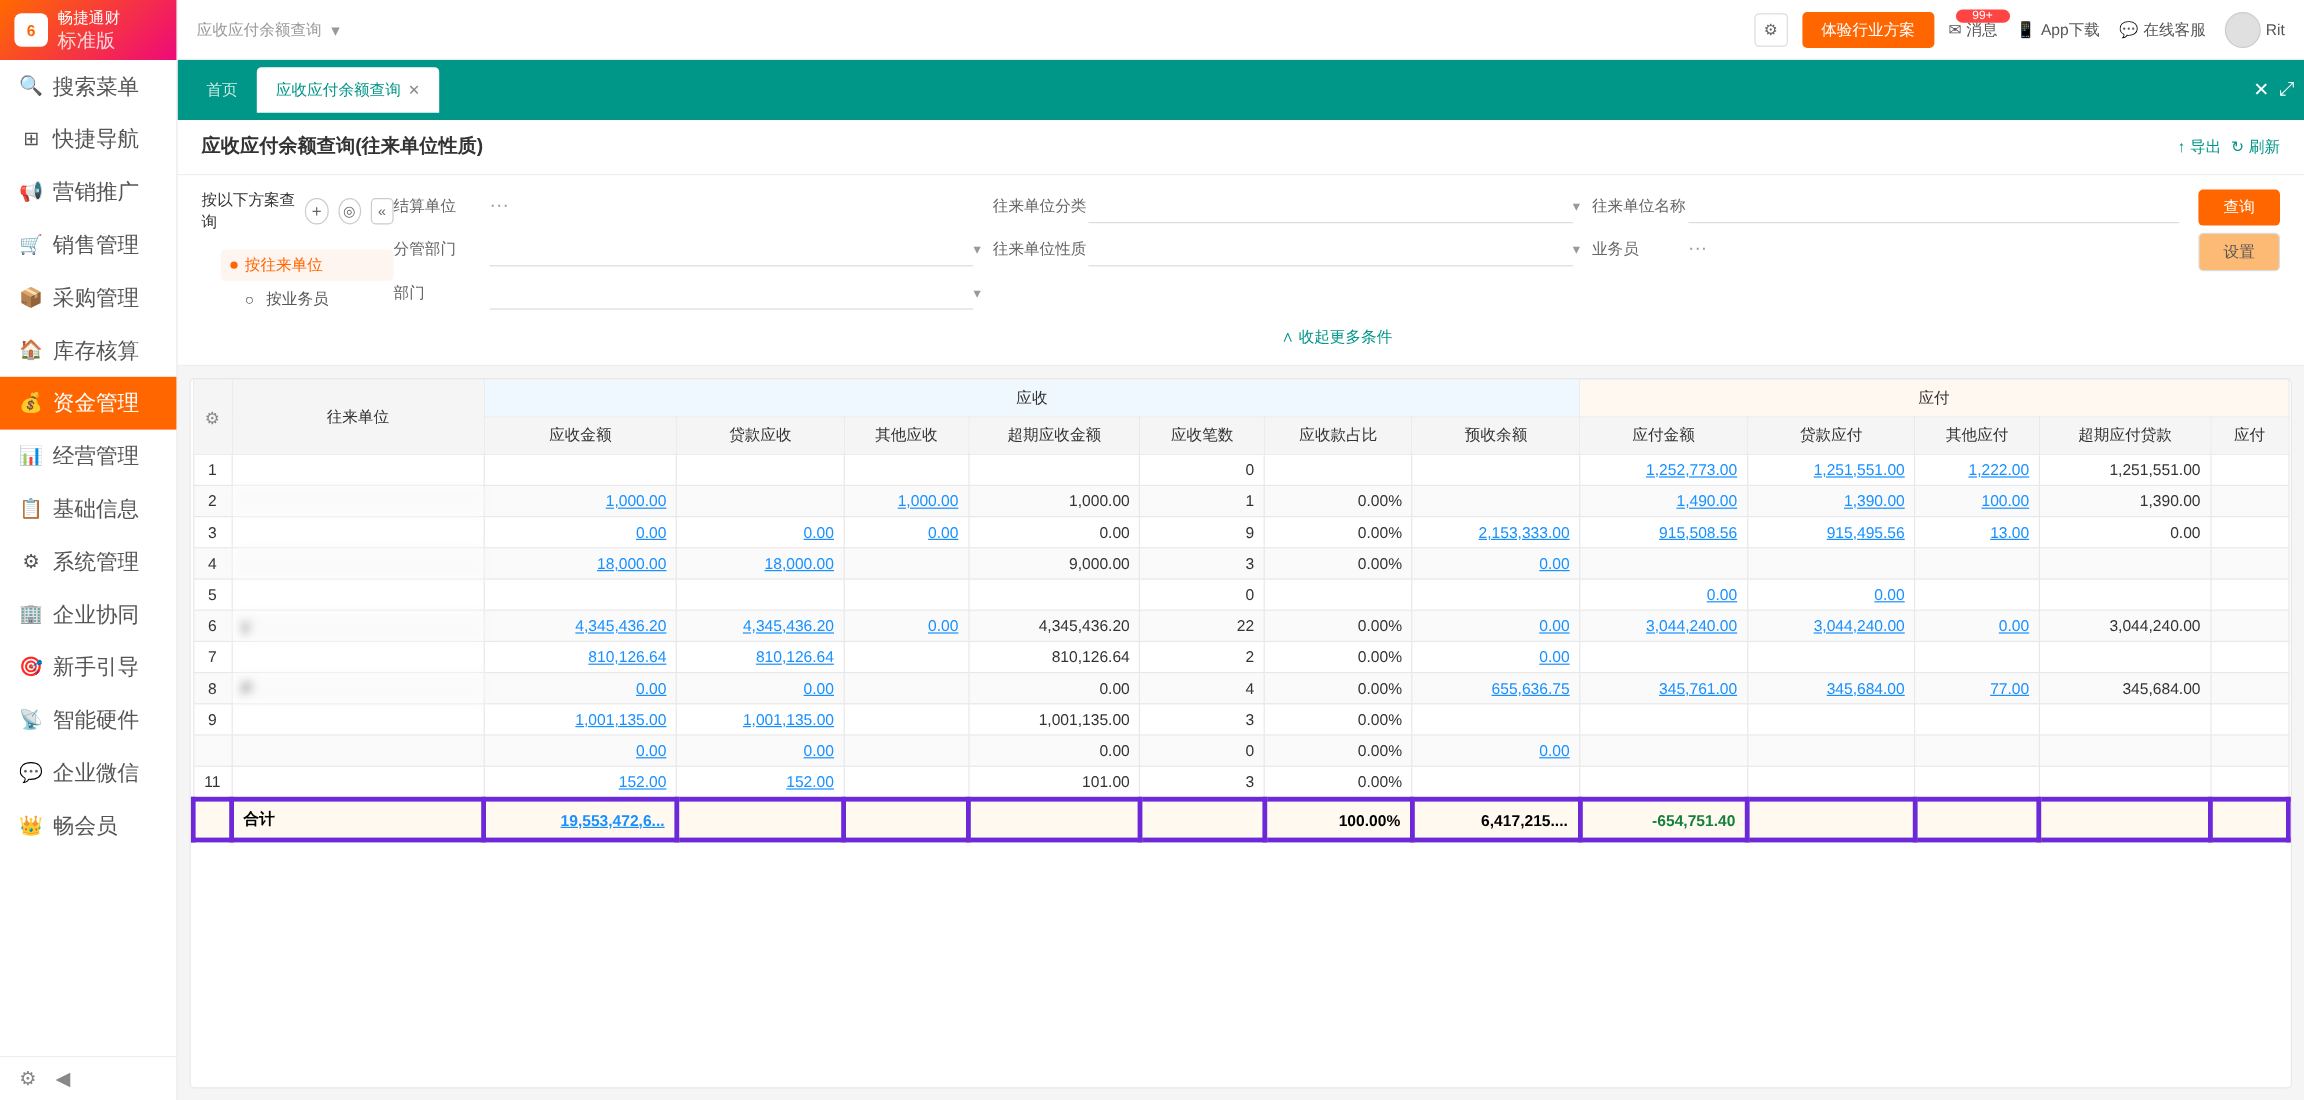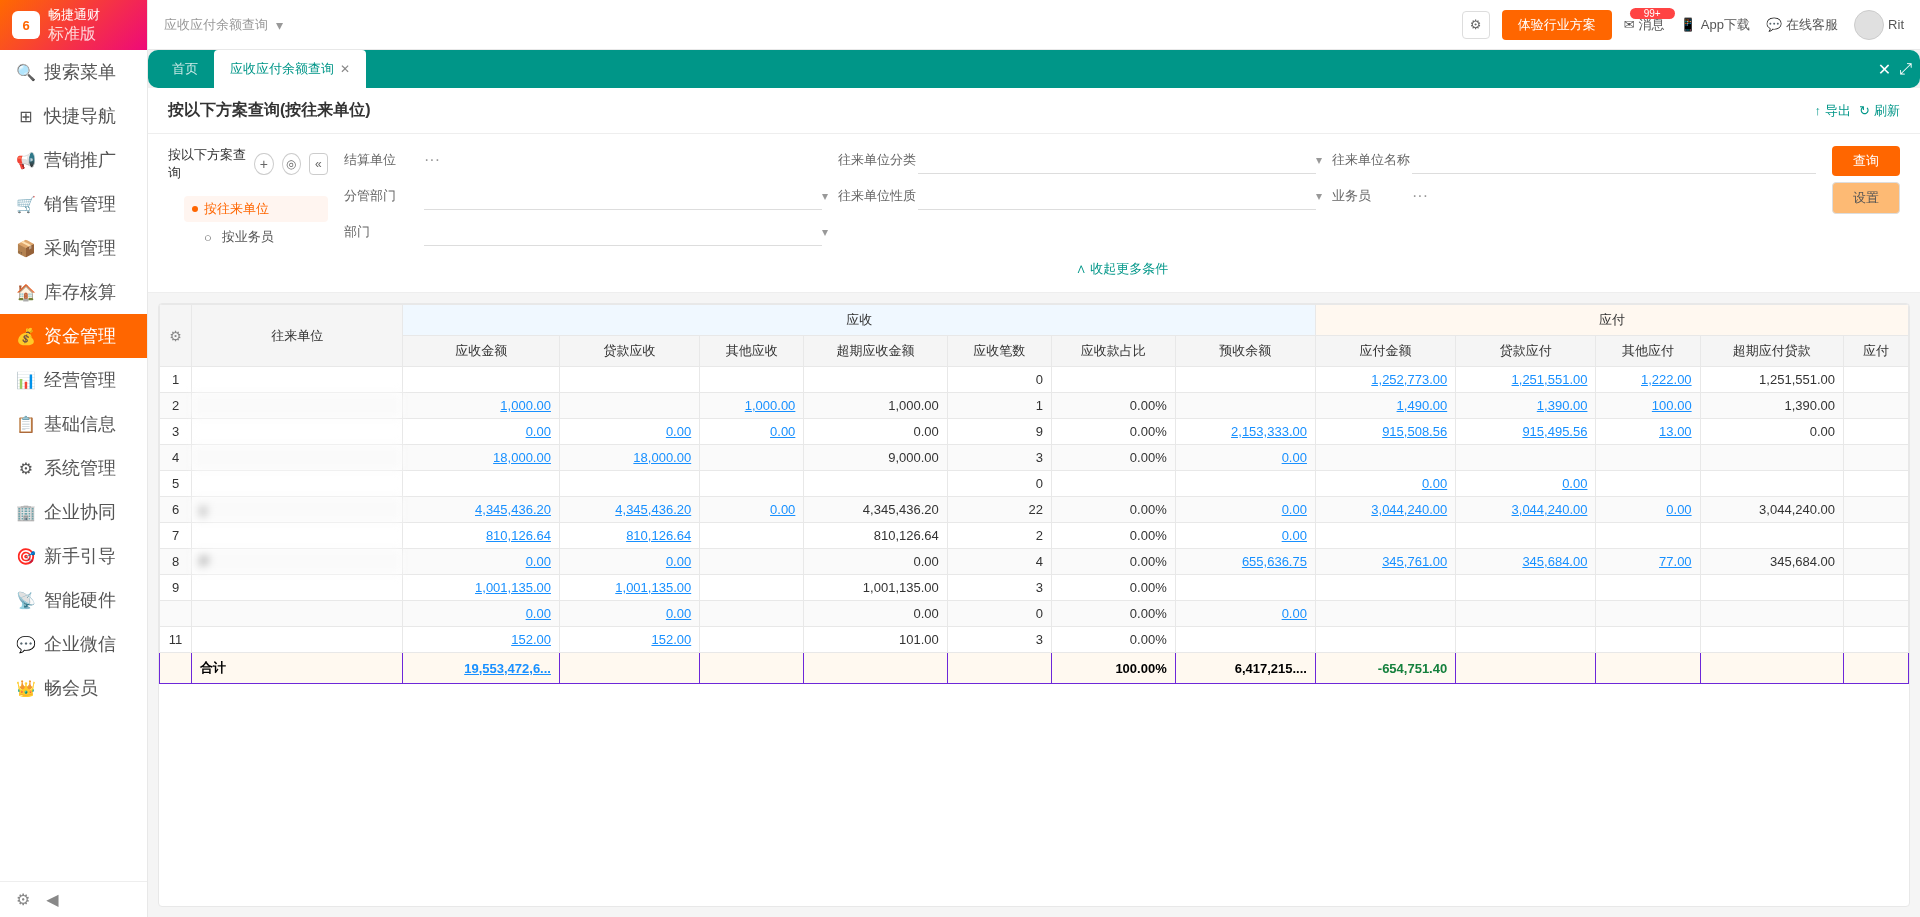--- a/index.html
+++ b/index.html
@@ -102,23 +102,22 @@
     .avatar-placeholder {
       width: 30px; height: 30px; border-radius: 50%;
       background: #e0e0e0; border: 1px solid #ccc;
     }
 
     
     .tab-bar {
       background: #009688;
       display: flex;
       align-items: center;
-      height: 38px;
+      height: 50px;
       padding: 0 8px;
-      border-radius: 10px;
     }
     .tab-item {
       height: 38px;
       display: flex; align-items: center; gap: 6px;
       padding: 0 16px;
       cursor: pointer;
       color: rgba(255,255,255,0.8);
       font-size: 13px;
     }
     .tab-item.active {
@@ -261,21 +260,21 @@
       white-space: nowrap;
     }
     tbody tr:nth-child(even) td { background: #fafafa; }
     .td-link { color: #1890ff; text-decoration: underline; cursor: pointer; }
     .td-left { text-align: left; }
     .td-right { text-align: right; }
     .td-blur { filter: blur(4px); user-select: none; }
 
     tfoot tr td {
       background: #fff9f0;
-      border: 1px solid #6d28d9;
+      border: 4px solid #6d28d9;
       padding: 6px 8px;
       font-weight: bold;
       text-align: center;
       white-space: nowrap;
     }
     .tfoot-label { text-align: left; }
 
     
     ::-webkit-scrollbar { width: 6px; height: 6px; }
     ::-webkit-scrollbar-track { background: #f1f1f1; }
@@ -410,35 +409,35 @@
     </div>
     <div class="tab-bar-actions">
       <span>✕</span>
       <span>⤢</span>
     </div>
   </div>
 
   <div class="content">
 
     <div class="page-header">
-      <span class="page-title">按以下方案查询(按往来单位)</span>
+      <span class="page-title">应收应付余额查询(往来单位性质)</span>
       <div class="page-actions">
         <button class="action-btn">
           <span>↑</span>
           <span>导出</span>
         </button>
         <button class="action-btn">
           <span>↻</span>
           <span>刷新</span>
         </button>
       </div>
     </div>
 
     <div class="filter-area">
-      <div style="display:flex; gap:16px;">
+      <div style="display:flex; ">
 
         <div style="width:160px; flex-shrink:0;">
           <div class="filter-header">
             <span class="filter-label">按以下方案查询</span>
             <div class="filter-add-btn">+</div>
             <div class="filter-template-btn">◎</div>
             <div class="filter-collapse-btn">«</div>
           </div>
           <div class="sub-filter">
             <div class="sub-filter-item active">

